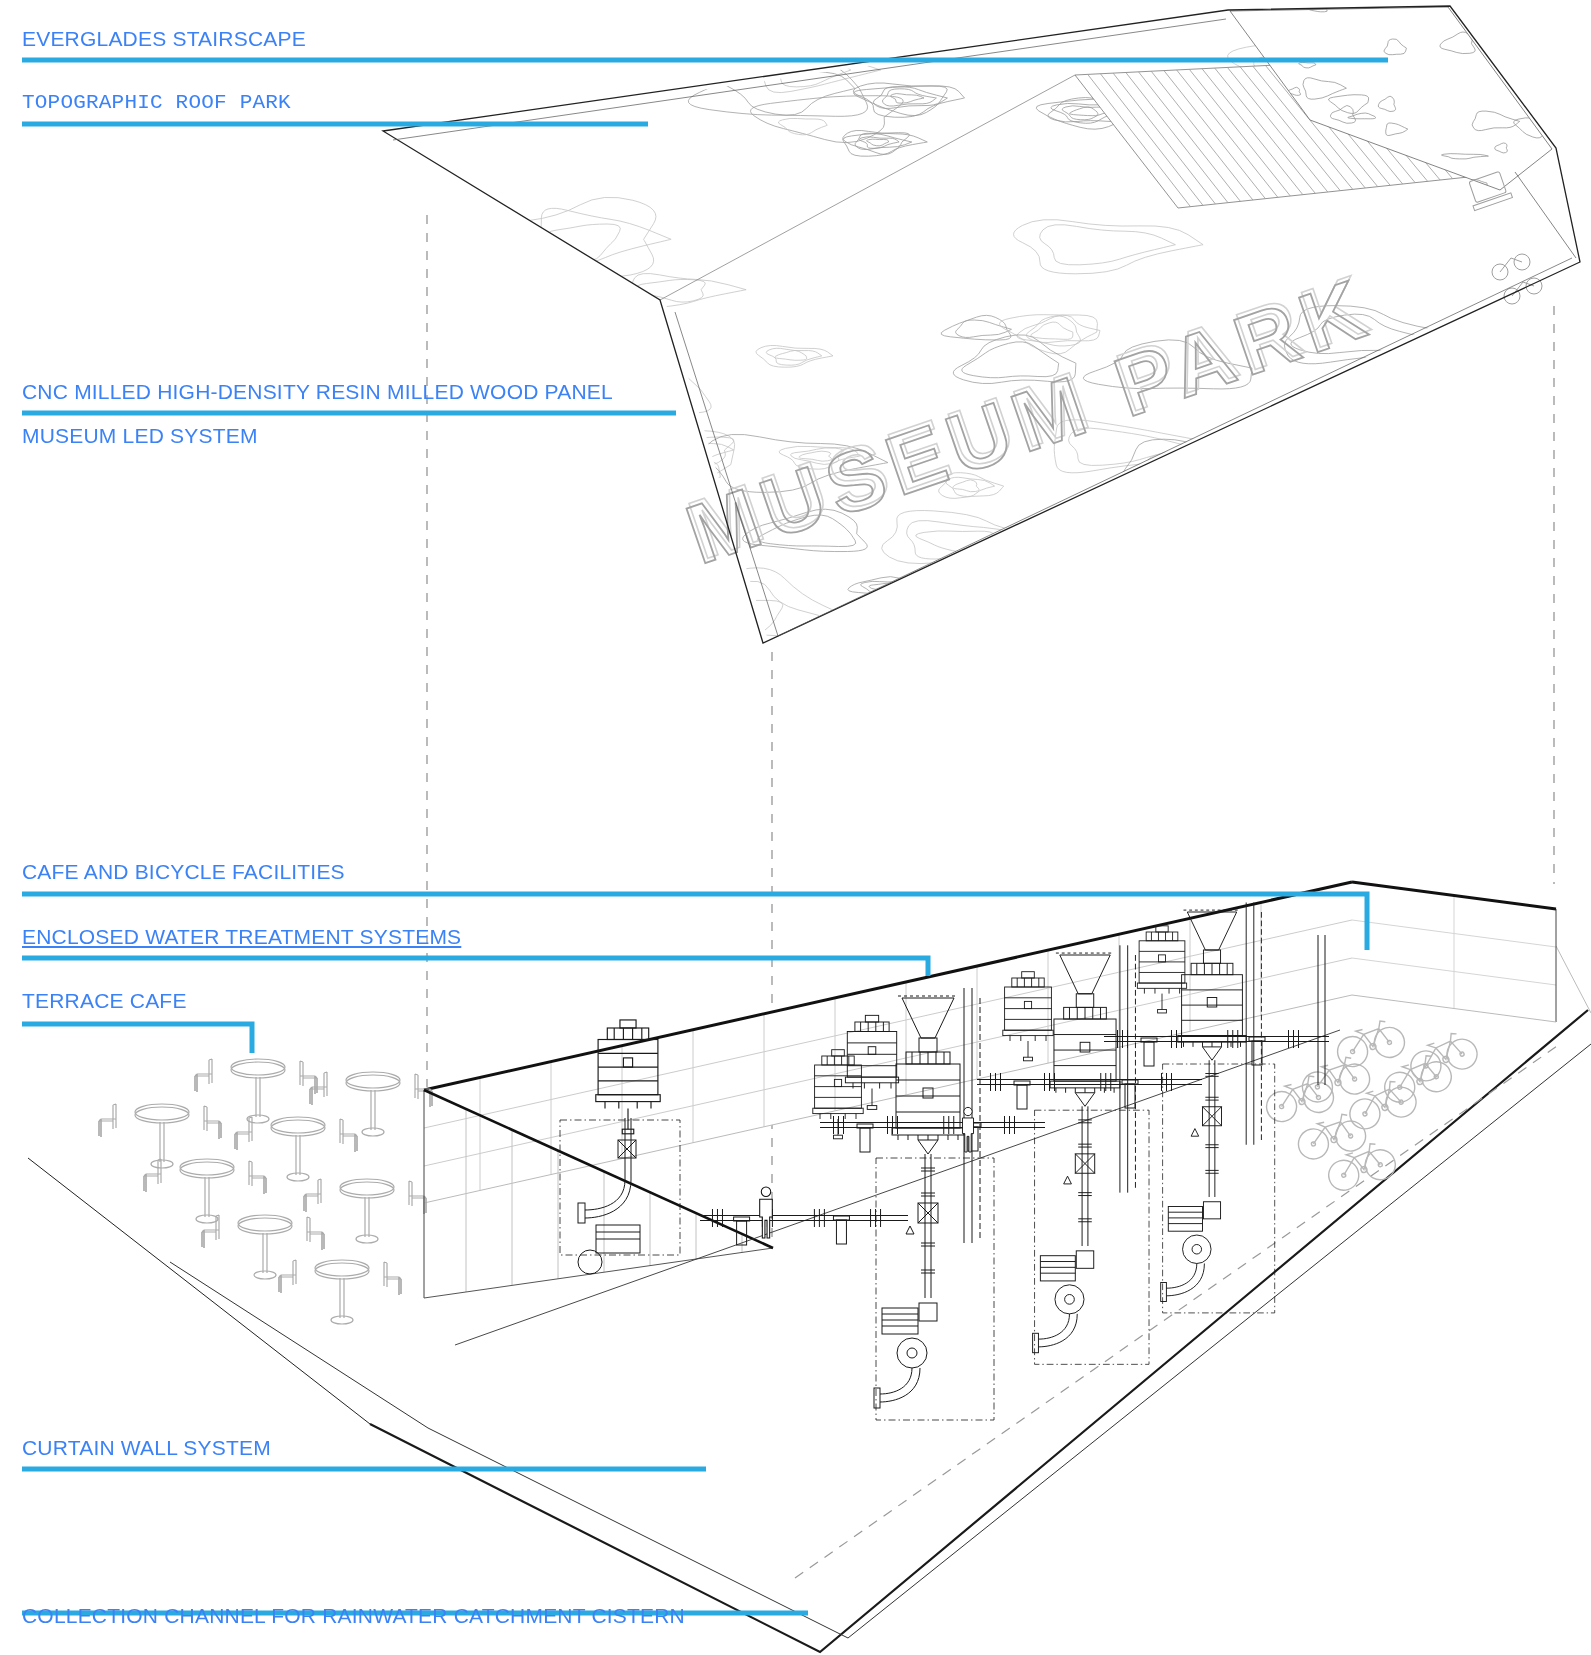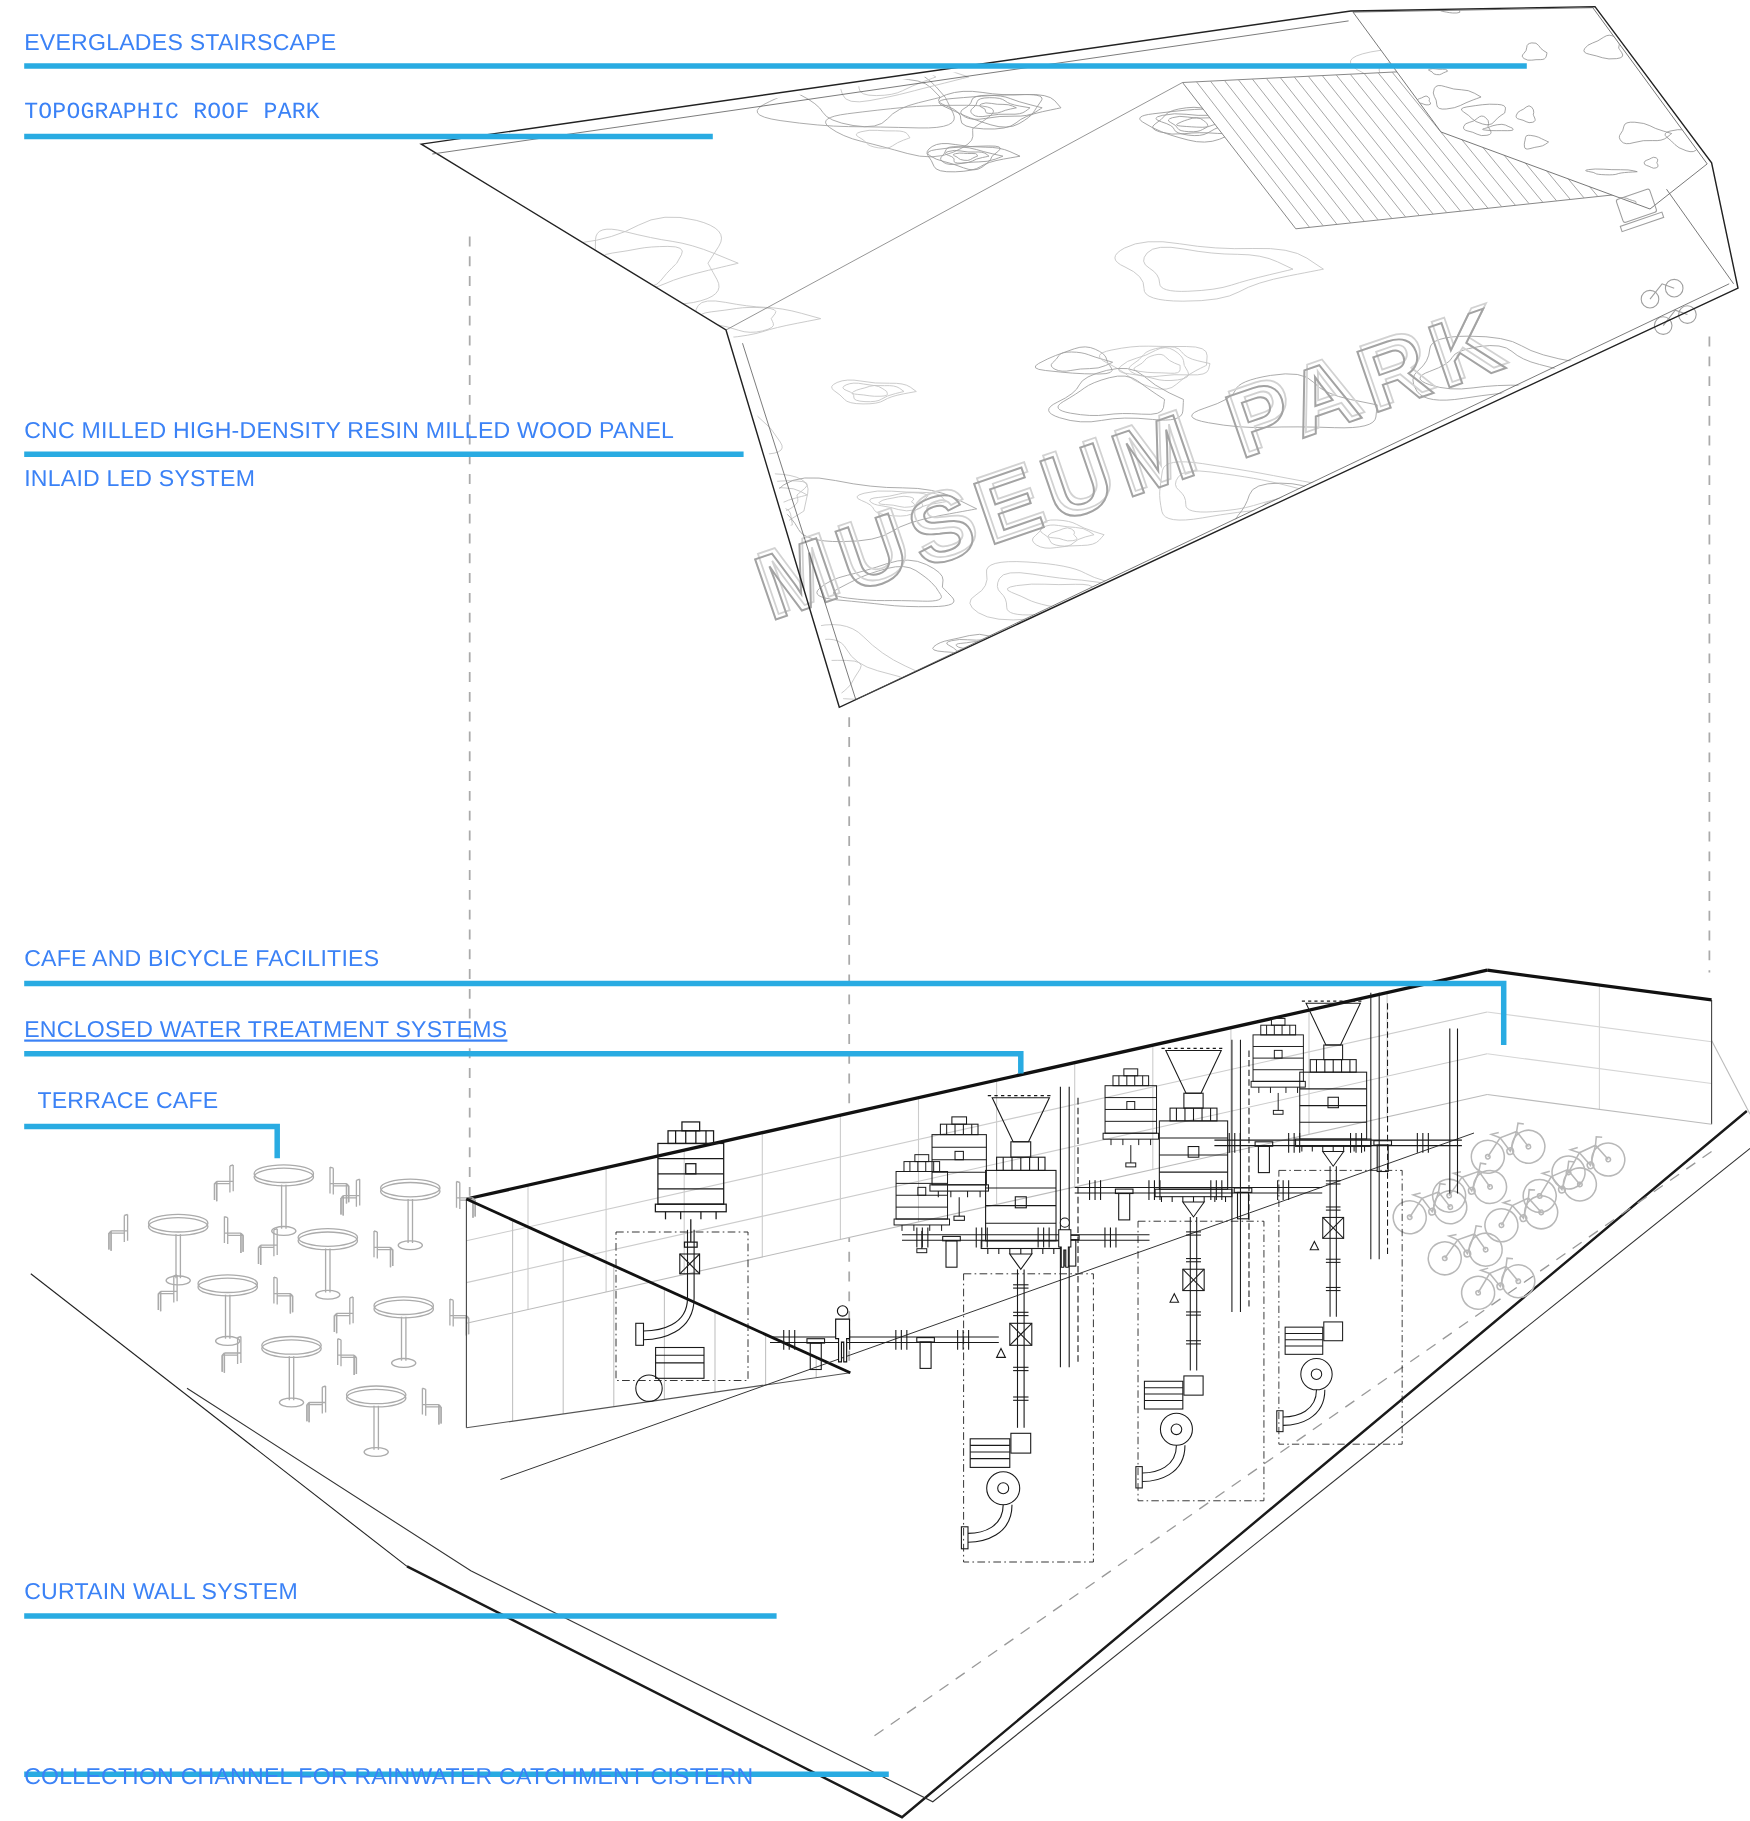--- a/index.html
+++ b/index.html
@@ -862,20 +862,20 @@
         <polyline points="22,958 928,958 928,976"></polyline>
         <polyline points="22,1024 252,1024 252,1053"></polyline>
         <polyline points="22,1469 706,1469"></polyline>
         <polyline points="22,1613 808,1613"></polyline>
       </g>
     </svg>
   <div id="labels">
       <div class="label" style="left: 22px; top: 27px;">EVERGLADES STAIRSCAPE</div>
       <div class="label" style="left: 22px; top: 91px; font-family: Liberation Mono, monospace;">TOPOGRAPHIC ROOF PARK</div>
       <div class="label" style="left: 22px; top: 380px;">CNC MILLED HIGH-DENSITY RESIN MILLED WOOD PANEL</div>
-      <div class="label" style="left: 22px; top: 424px;">INLAID LED SYSTEM</div>
+      <div class="label" style="left: 22px; top: 424px;">MUSEUM LED SYSTEM</div>
       <div class="label" style="left: 22px; top: 860px;">CAFE AND BICYCLE FACILITIES</div>
       <div class="label" style="left: 22px; top: 925px; text-decoration: underline;">ENCLOSED WATER TREATMENT SYSTEMS</div>
-      <div class="label" style="left: 22px; top: 989px; margin-left: 12px;">TERRACE CAFE</div>
+      <div class="label" style="left: 22px; top: 989px;">TERRACE CAFE</div>
       <div class="label" style="left: 22px; top: 1436px;">CURTAIN WALL SYSTEM</div>
       <div class="label" style="left: 22px; top: 1604px;">COLLECTION CHANNEL FOR RAINWATER CATCHMENT CISTERN</div>
     </div>
 </div>
 
 </body></html>

